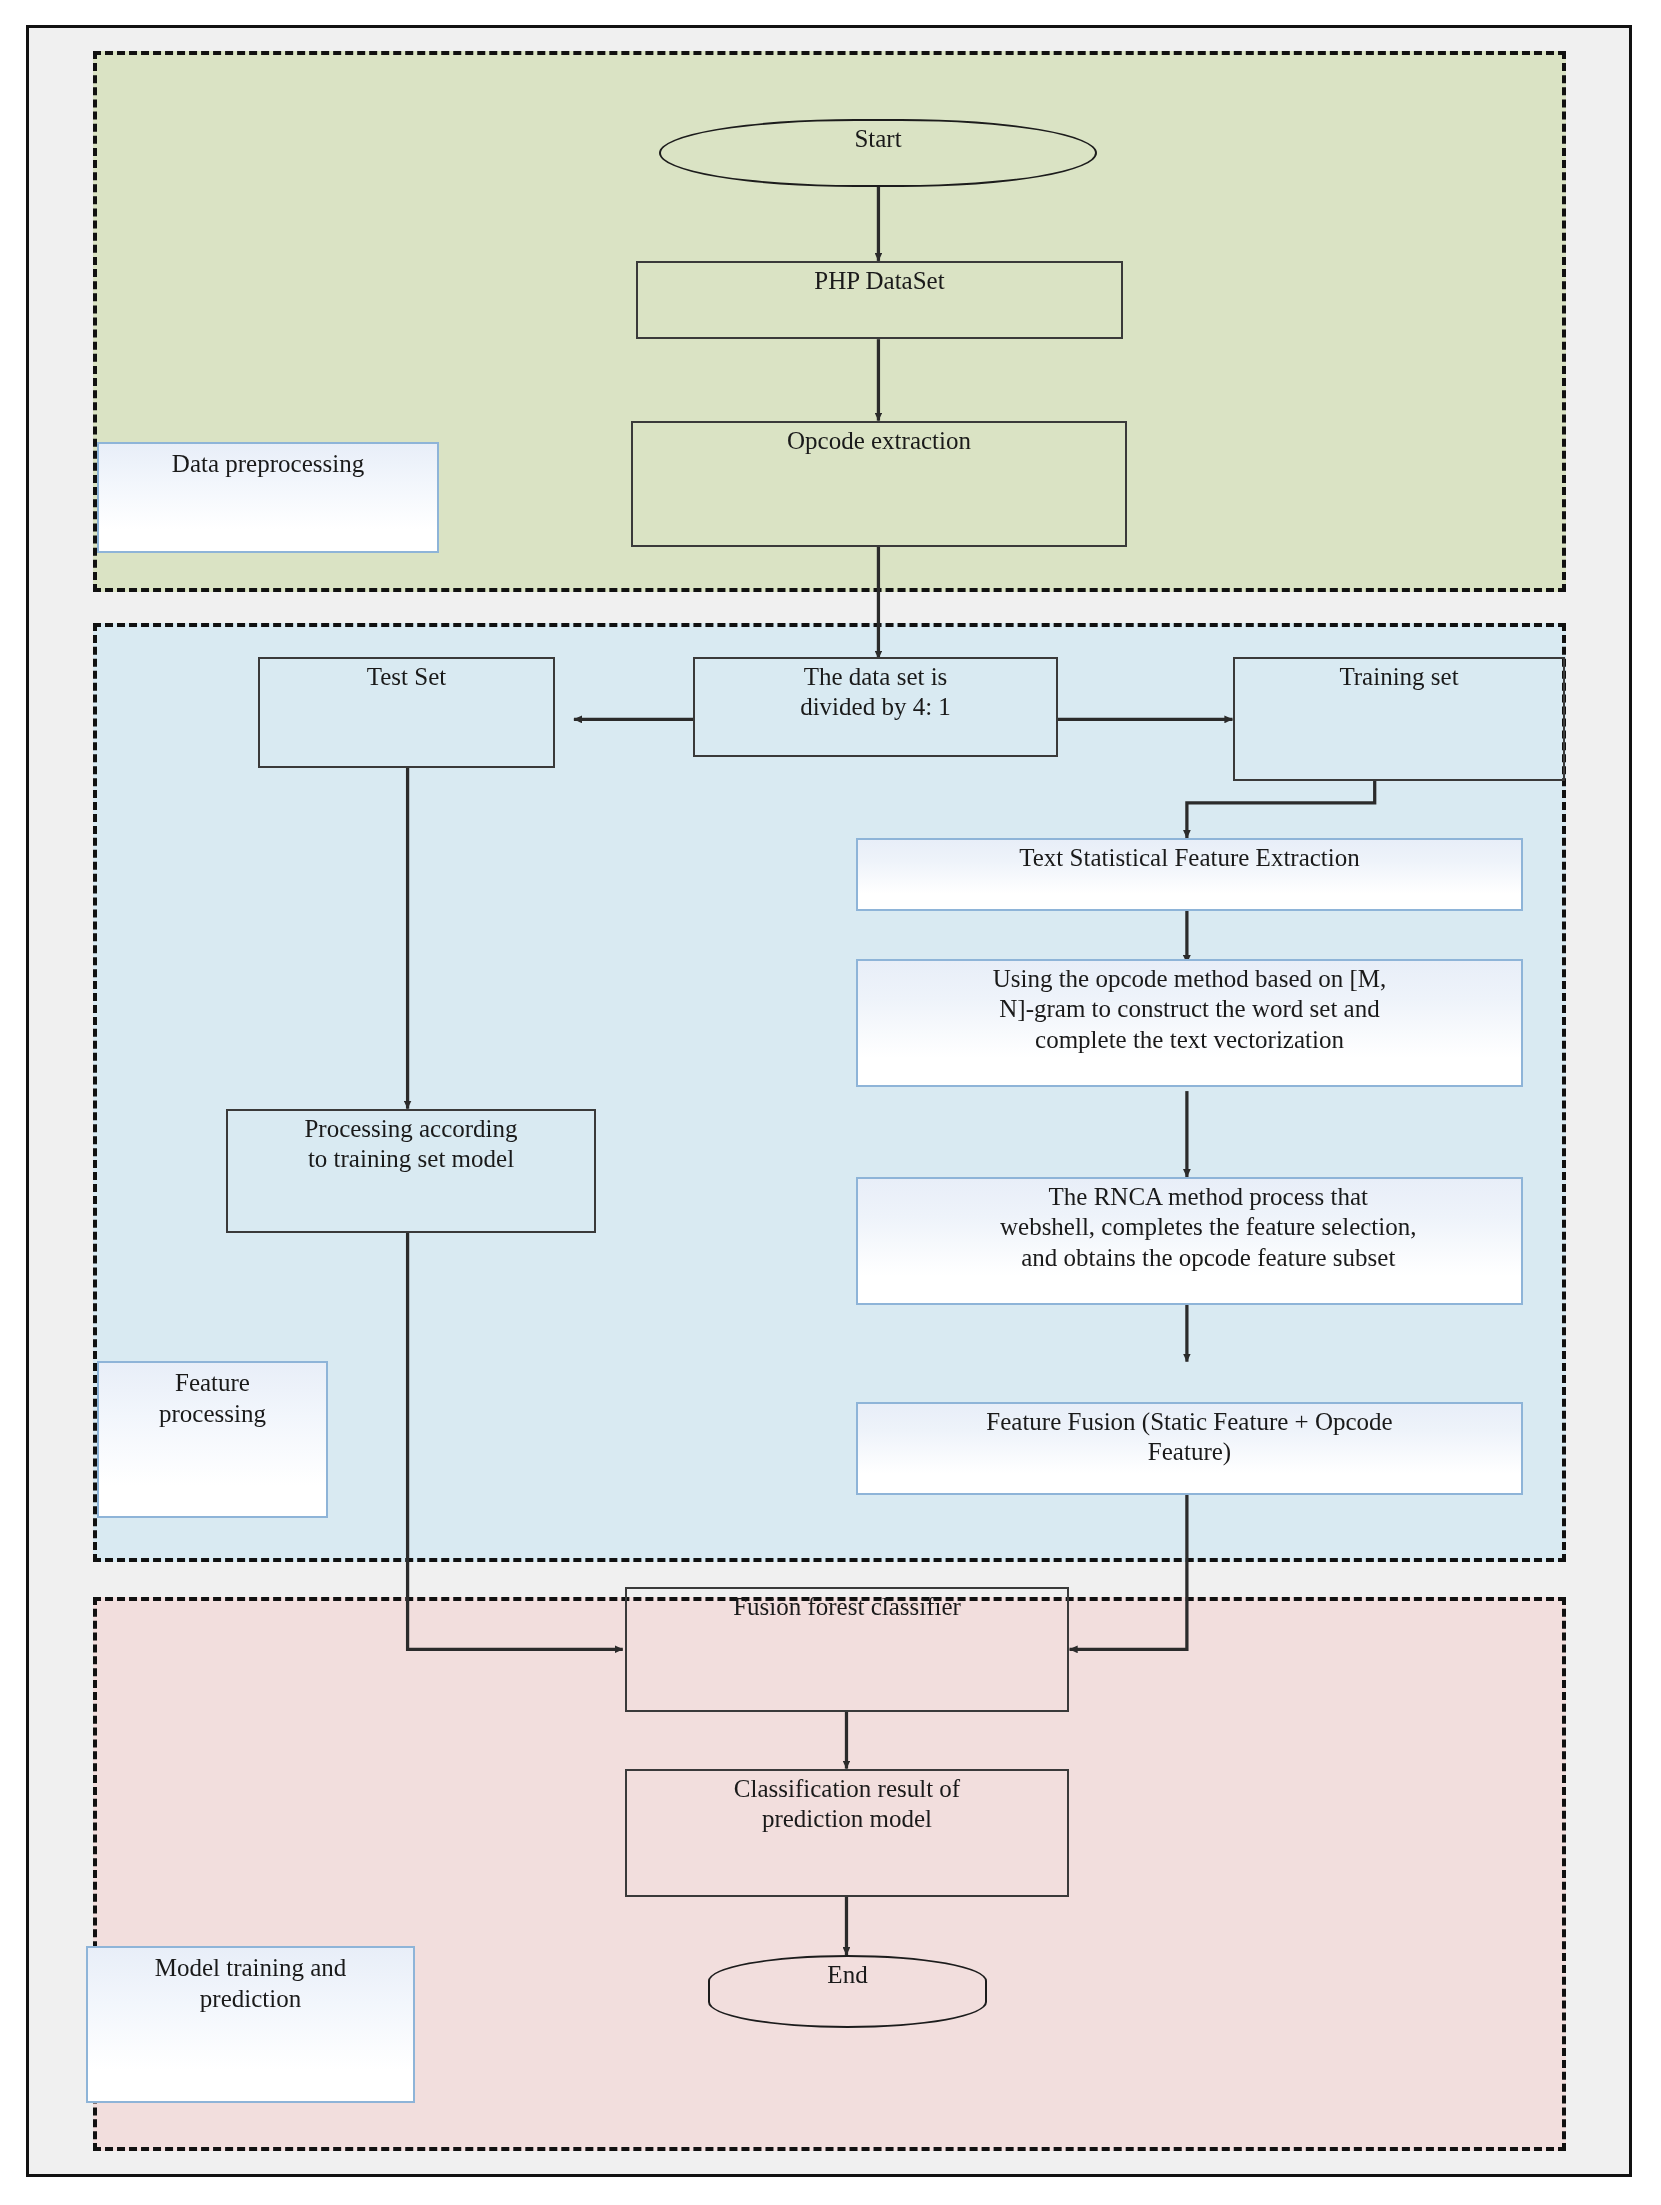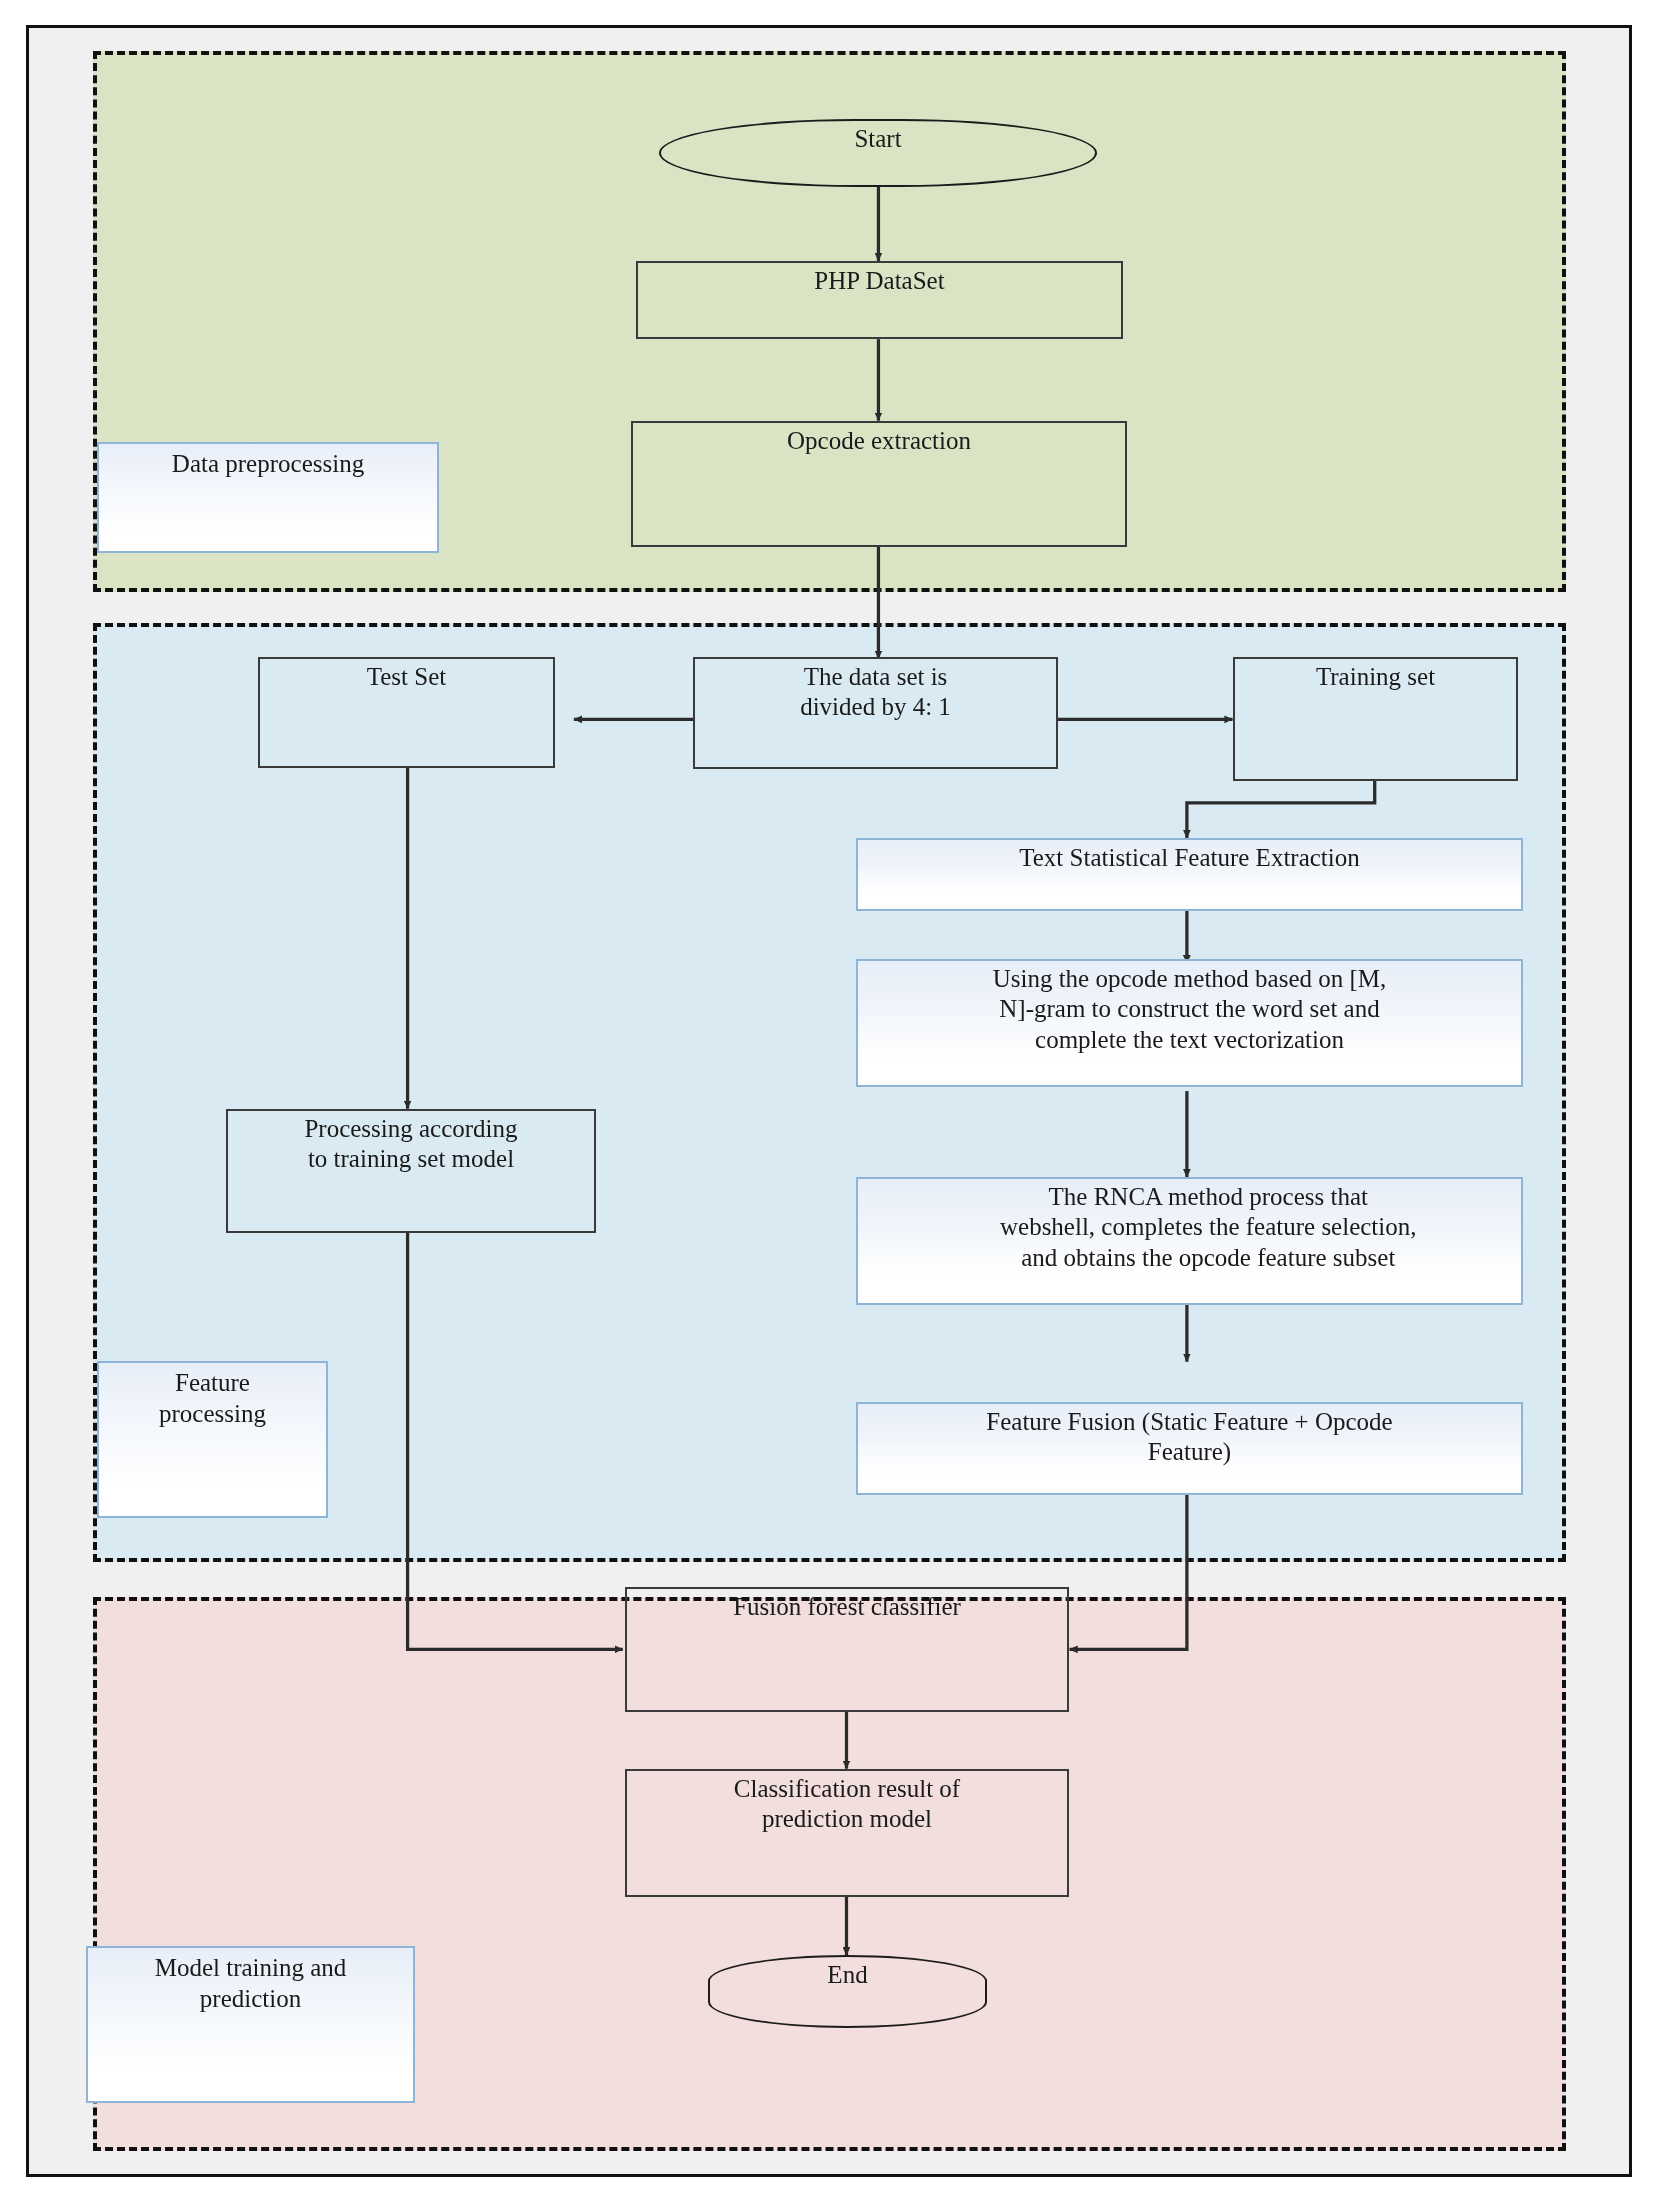--- a/index.html
+++ b/index.html
@@ -139,30 +139,30 @@
   </div>
 
   <div class="node" style="left:631px; top:421px; width:496px; height:126px;">
     <span>Opcode extraction</span>
   </div>
 
   <div class="caption" style="left:97px; top:442px; width:342px; height:111px;">
     <span style="white-space:pre-line;">Data preprocessing</span>
   </div>
 
-  <div class="node" style="left:693px; top:657px; width:365px; height:112px;">
+  <div class="node" style="left:693px; top:657px; width:365px; height:100px;">
     <span style="white-space:pre-line;">The data set is
 divided by 4: 1</span>
   </div>
 
   <div class="node" style="left:258px; top:657px; width:297px; height:111px;">
     <span>Test Set</span>
   </div>
 
-  <div class="node" style="left:1233px; top:657px; width:285px; height:124px;">
+  <div class="node" style="left:1233px; top:657px; width:332px; height:124px;">
     <span>Training set</span>
   </div>
 
   <div class="node grad" style="left:856px; top:838px; width:667px; height:73px;">
     <span>Text Statistical Feature Extraction</span>
   </div>
 
   <div class="node grad" style="left:856px; top:959px; width:667px; height:128px;">
     <span style="white-space:pre-line;">Using the opcode method based on [M,
 N]-gram to construct the word set and

